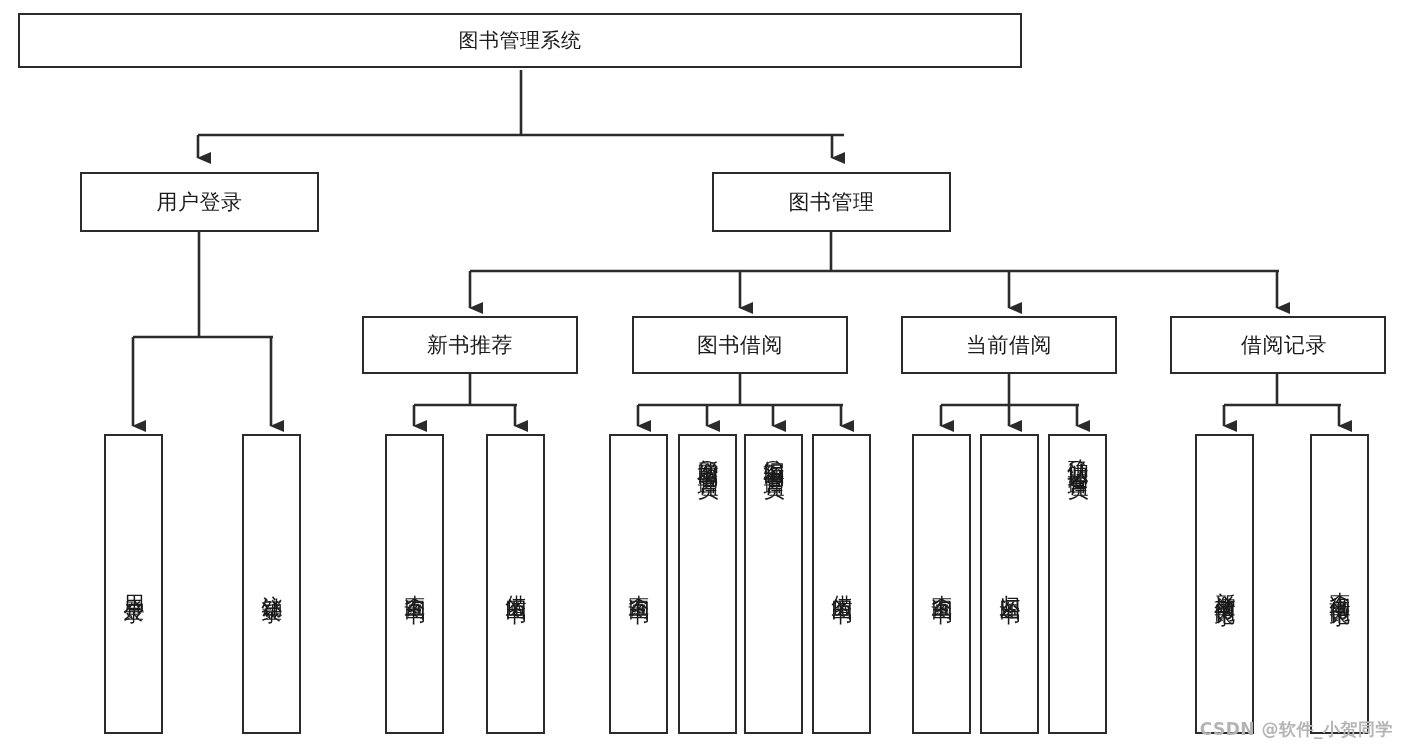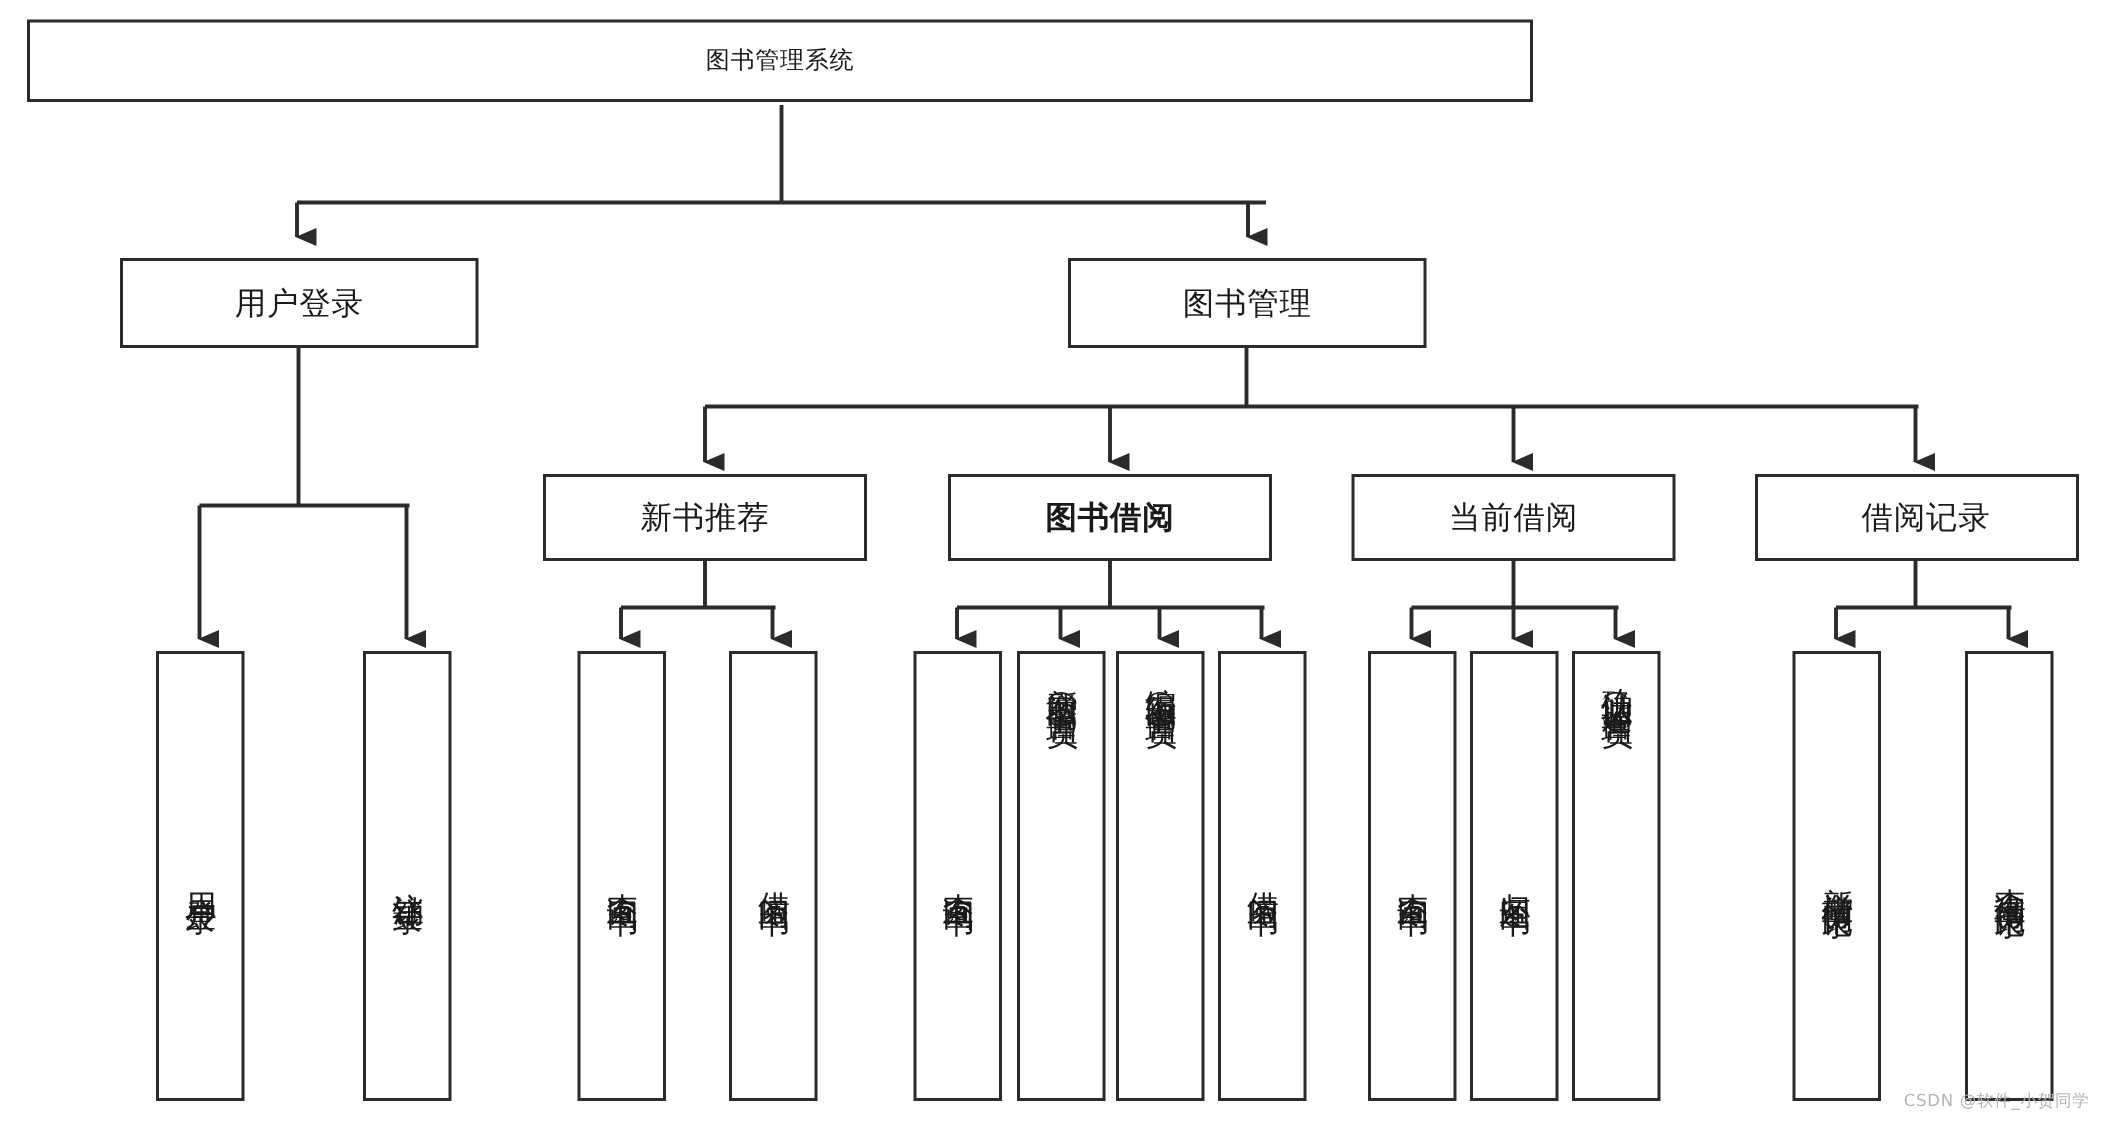--- a/index.html
+++ b/index.html
@@ -41,21 +41,21 @@
     text-align: center;
     line-height: 1.18;
     white-space: nowrap;
   }
   
   .node.horizontal .node-label {
     font-size: 21px;
     letter-spacing: 0.5px;
   }
   .node.root .node-label {
-    font-size: 16px;
+    font-size: 20px;
   }
   
   .node.vertical {
     align-items: flex-start;
     justify-content: center;
     padding-top: 6px;
   }
   .node.vertical .node-label {
     writing-mode: vertical-rl;
     text-orientation: upright;
@@ -65,25 +65,26 @@
     white-space: nowrap;
   }
   .node.vertical.centered {
     align-items: center;
     padding-top: 0;
   }
   #watermark {
     position: absolute;
     right: 12px;
     bottom: 6px;
-    font-size: 11px;
+    font-size: 17px;
     color: #b4b4b4;
     letter-spacing: 0.5px;
     white-space: nowrap;
     user-select: none;
+    font-weight: bold;
   }
 </style>
 </head>
 <body>
 
 <div id="diagram-root">
 
   <svg id="connector-layer" viewBox="0 0 1405 747" xmlns="http://www.w3.org/2000/svg">
     <defs>
       <marker id="arrow" viewBox="0 0 12 14" refX="6" refY="13" markerWidth="12" markerHeight="14" orient="auto-start-reverse" markerUnits="userSpaceOnUse">
@@ -143,21 +144,21 @@
   </div>
 
   <div class="node horizontal" style="left:362px; top:316px; width:216px; height:58px;">
     <span class="node-label">新书推荐</span>
   </div>
 
   <div class="node horizontal" style="left:712px; top:172px; width:239px; height:60px;">
     <span class="node-label">图书管理</span>
   </div>
 
-  <div class="node horizontal" style="left:632px; top:316px; width:216px; height:58px;font-weight:bold;">
+  <div class="node horizontal" style="left:632px; top:316px; width:216px; height:58px;">
     <span class="node-label">图书借阅</span>
   </div>
 
   <div class="node horizontal" style="left:901px; top:316px; width:216px; height:58px;">
     <span class="node-label">当前借阅</span>
   </div>
 
   <div class="node horizontal" style="left:1170px; top:316px; width:216px; height:58px;padding-left:12px;">
     <span class="node-label">借阅记录</span>
   </div>

